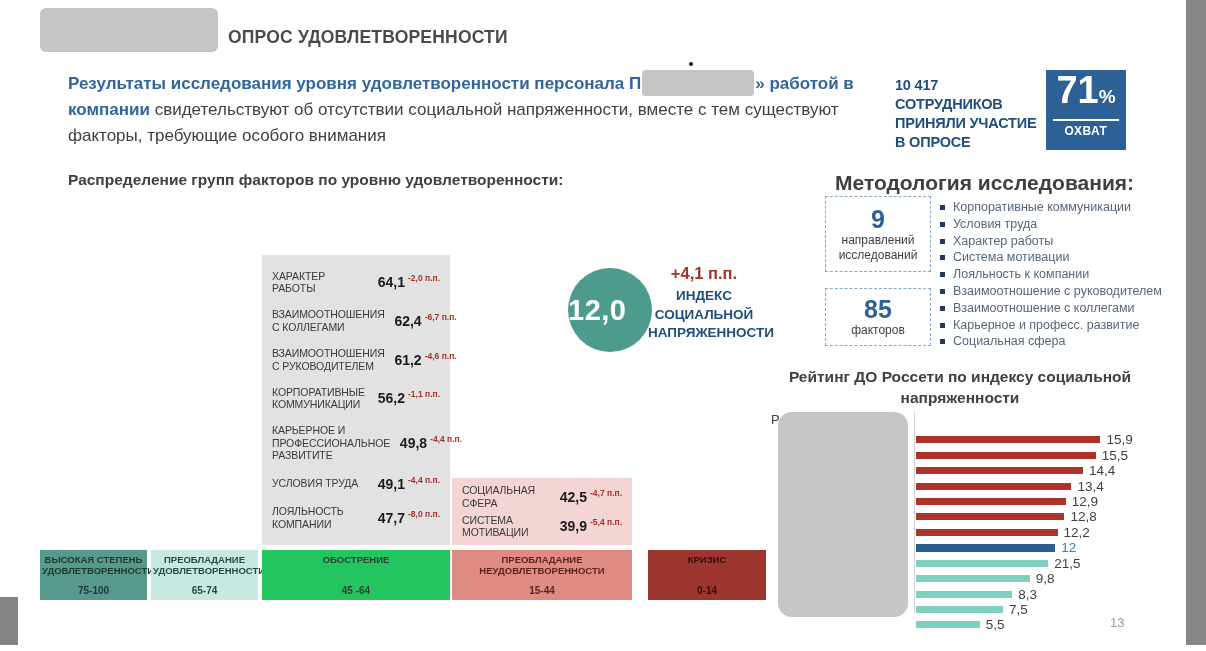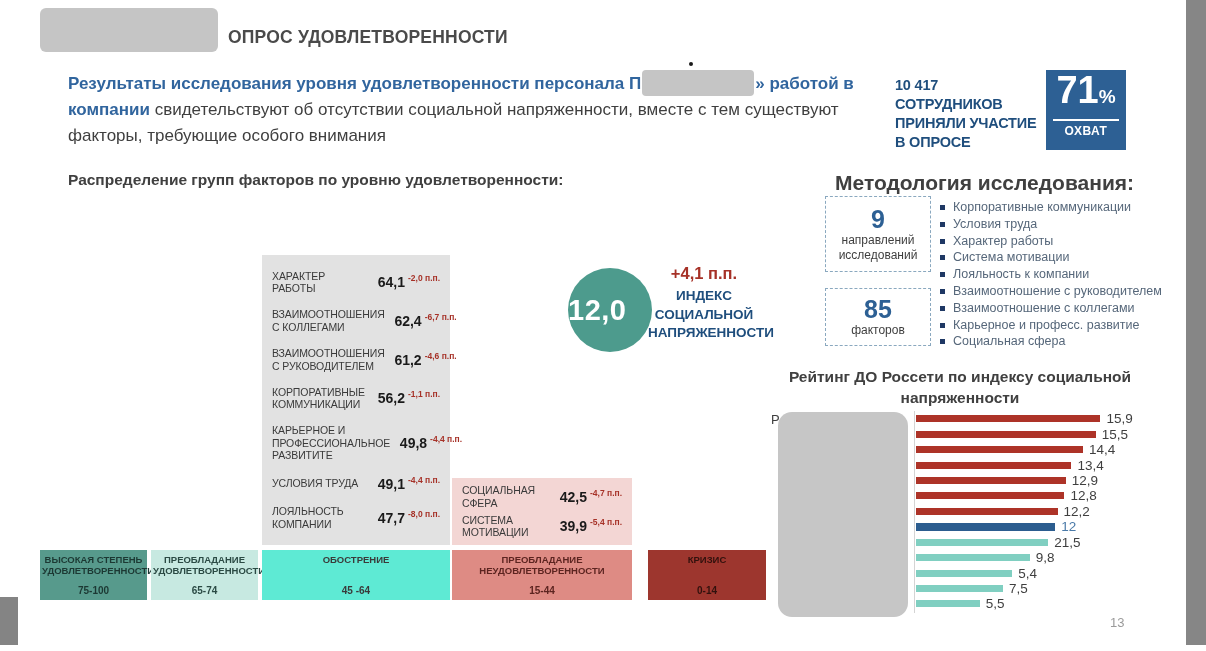--- a/index.html
+++ b/index.html
@@ -66,21 +66,21 @@
   .meth-bullets{position:absolute;left:940px;top:200px;margin:0;padding:0;list-style:none;}
   .meth-bullets li{display:flex;align-items:flex-start;height:16.8px;}
   .blt{width:5px;height:5px;background:#1f3864;margin:5px 8px 0 0;flex:none;}
   .btxt{font-size:12.5px;color:#56677a;line-height:15px;}
 
   
   .rating-title{position:absolute;left:785px;top:366px;width:350px;text-align:center;font-size:15.5px;font-weight:bold;color:#404040;line-height:21px;}
   .chart-partial-label{position:absolute;left:771px;top:412px;font-size:13px;color:#3f3f3f;z-index:1;}
   .chart-redaction{position:absolute;left:778px;top:412px;width:130px;height:205px;background:#c6c6c6;border-radius:14px;z-index:2;}
   .chart-axis{position:absolute;left:914px;top:411px;width:1px;height:202px;background:#d4d4d4;}
-  .bars{position:absolute;left:916px;top:411px;width:270px;display:flex;flex-direction:column;}
+  .bars{position:absolute;left:916px;top:432px;width:270px;display:flex;flex-direction:column;}
   .bar-row{height:15.45px;display:flex;align-items:center;}
   .bar{height:7px;flex:none;}
   .bar-value{font-size:13.5px;color:#3f3f3f;margin-left:6px;white-space:nowrap;}
 
   .page-number{position:absolute;left:1110px;top:615px;font-size:13px;color:#9b9b9b;}
 </style>
 </head>
 <body>
 
 <div class="slide">
@@ -184,21 +184,21 @@
 
   <div id="scale-row">
       <div class="scale-box" style="background: rgb(87, 154, 140); color: rgb(28, 56, 51);">
         <div class="scale-label">ВЫСОКАЯ СТЕПЕНЬ УДОВЛЕТВОРЕННОСТИ</div>
         <div class="scale-range">75-100</div>
       </div>
       <div class="scale-box" style="background: rgb(199, 233, 225); color: rgb(43, 74, 68);">
         <div class="scale-label">ПРЕОБЛАДАНИЕ УДОВЛЕТВОРЕННОСТИ</div>
         <div class="scale-range">65-74</div>
       </div>
-      <div class="scale-box" style="background: #5eead4; color: rgb(58, 58, 58);">
+      <div class="scale-box" style="background: #22c55e; color: rgb(58, 58, 58);">
         <div class="scale-label">ОБОСТРЕНИЕ</div>
         <div class="scale-range">45 -64</div>
       </div>
       <div class="scale-box" style="background: rgb(222, 139, 132); color: rgb(92, 36, 32);">
         <div class="scale-label">ПРЕОБЛАДАНИЕ НЕУДОВЛЕТВОРЕННОСТИ</div>
         <div class="scale-range">15-44</div>
       </div>
       <div class="scale-box" style="background: rgb(157, 54, 46); color: rgb(49, 17, 13);">
         <div class="scale-label">КРИЗИС</div>
         <div class="scale-range">0-14</div>
@@ -293,21 +293,21 @@
       <div class="bar-row">
         <span class="bar" style="width: 132.24px; background: rgb(128, 207, 193);"></span>
         <span class="bar-value">21,5</span>
       </div>
       <div class="bar-row">
         <span class="bar" style="width: 113.68px; background: rgb(128, 207, 193);"></span>
         <span class="bar-value">9,8</span>
       </div>
       <div class="bar-row">
         <span class="bar" style="width: 96.28px; background: rgb(128, 207, 193);"></span>
-        <span class="bar-value">5,4</span>
+        <span class="bar-value">8,3</span>
       </div>
       <div class="bar-row">
         <span class="bar" style="width: 87px; background: rgb(128, 207, 193);"></span>
         <span class="bar-value">7,5</span>
       </div>
       <div class="bar-row">
         <span class="bar" style="width: 63.8px; background: rgb(128, 207, 193);"></span>
         <span class="bar-value">5,5</span>
       </div>
     </div>

